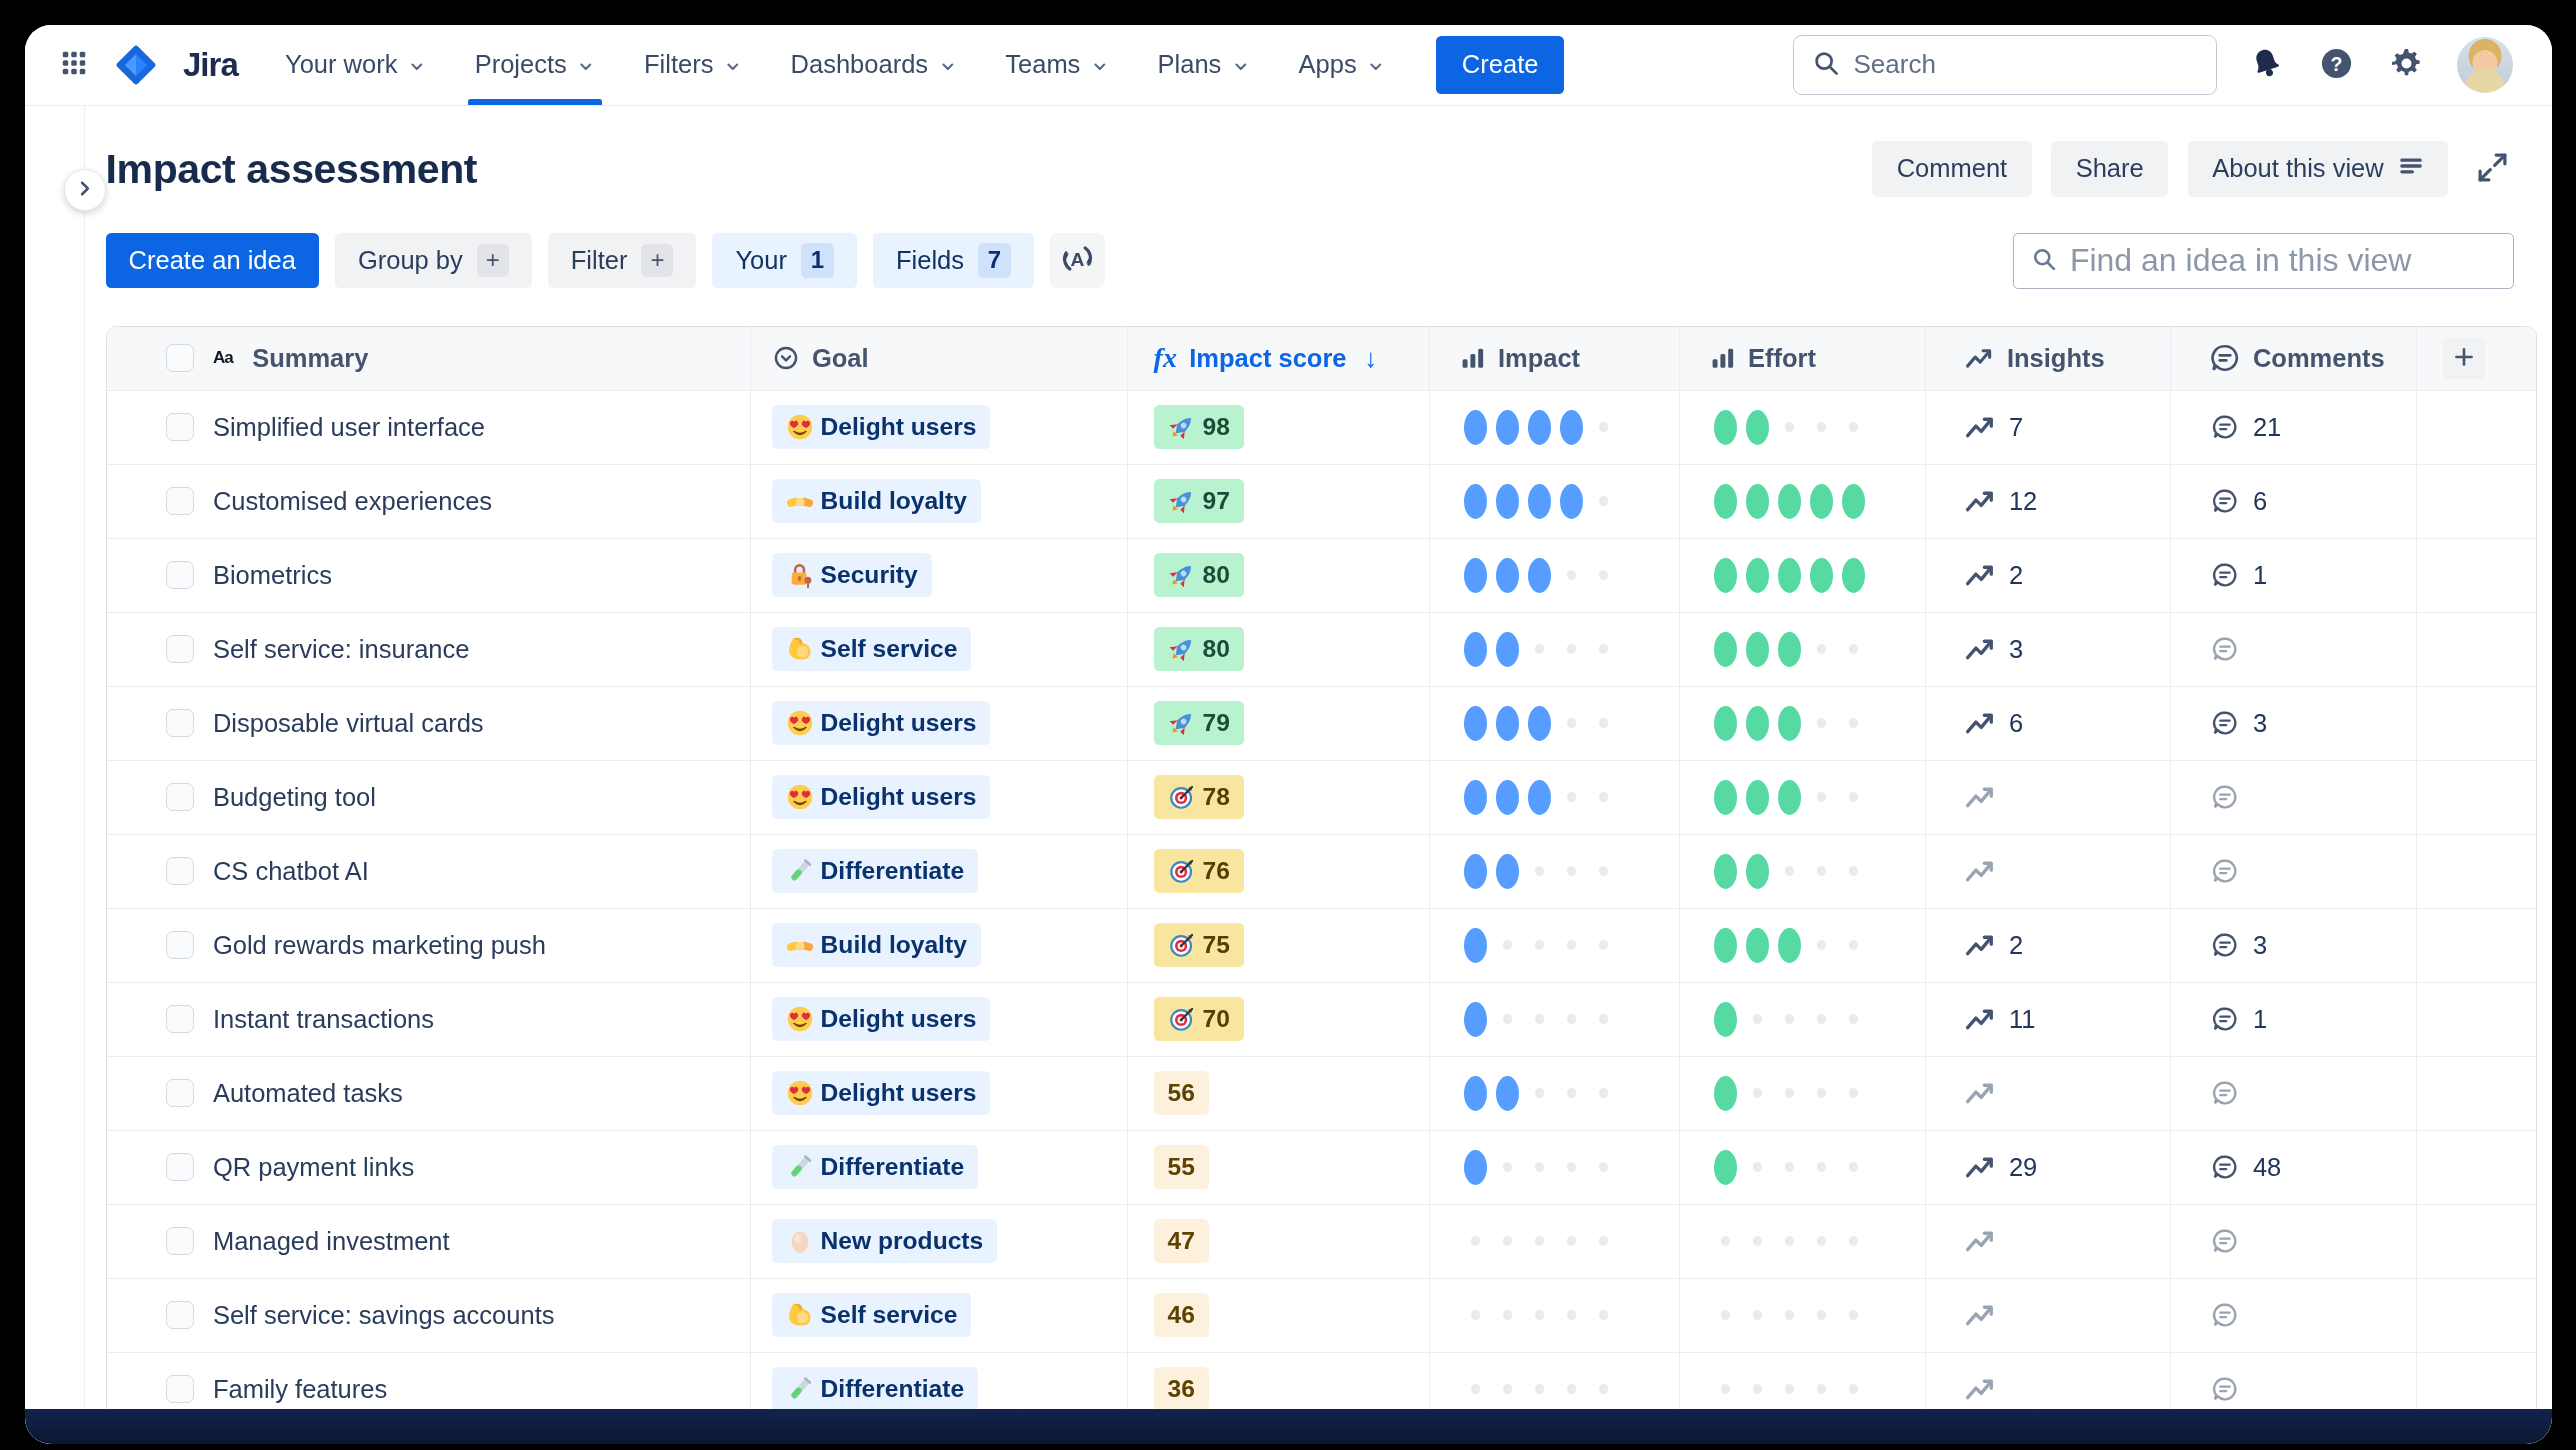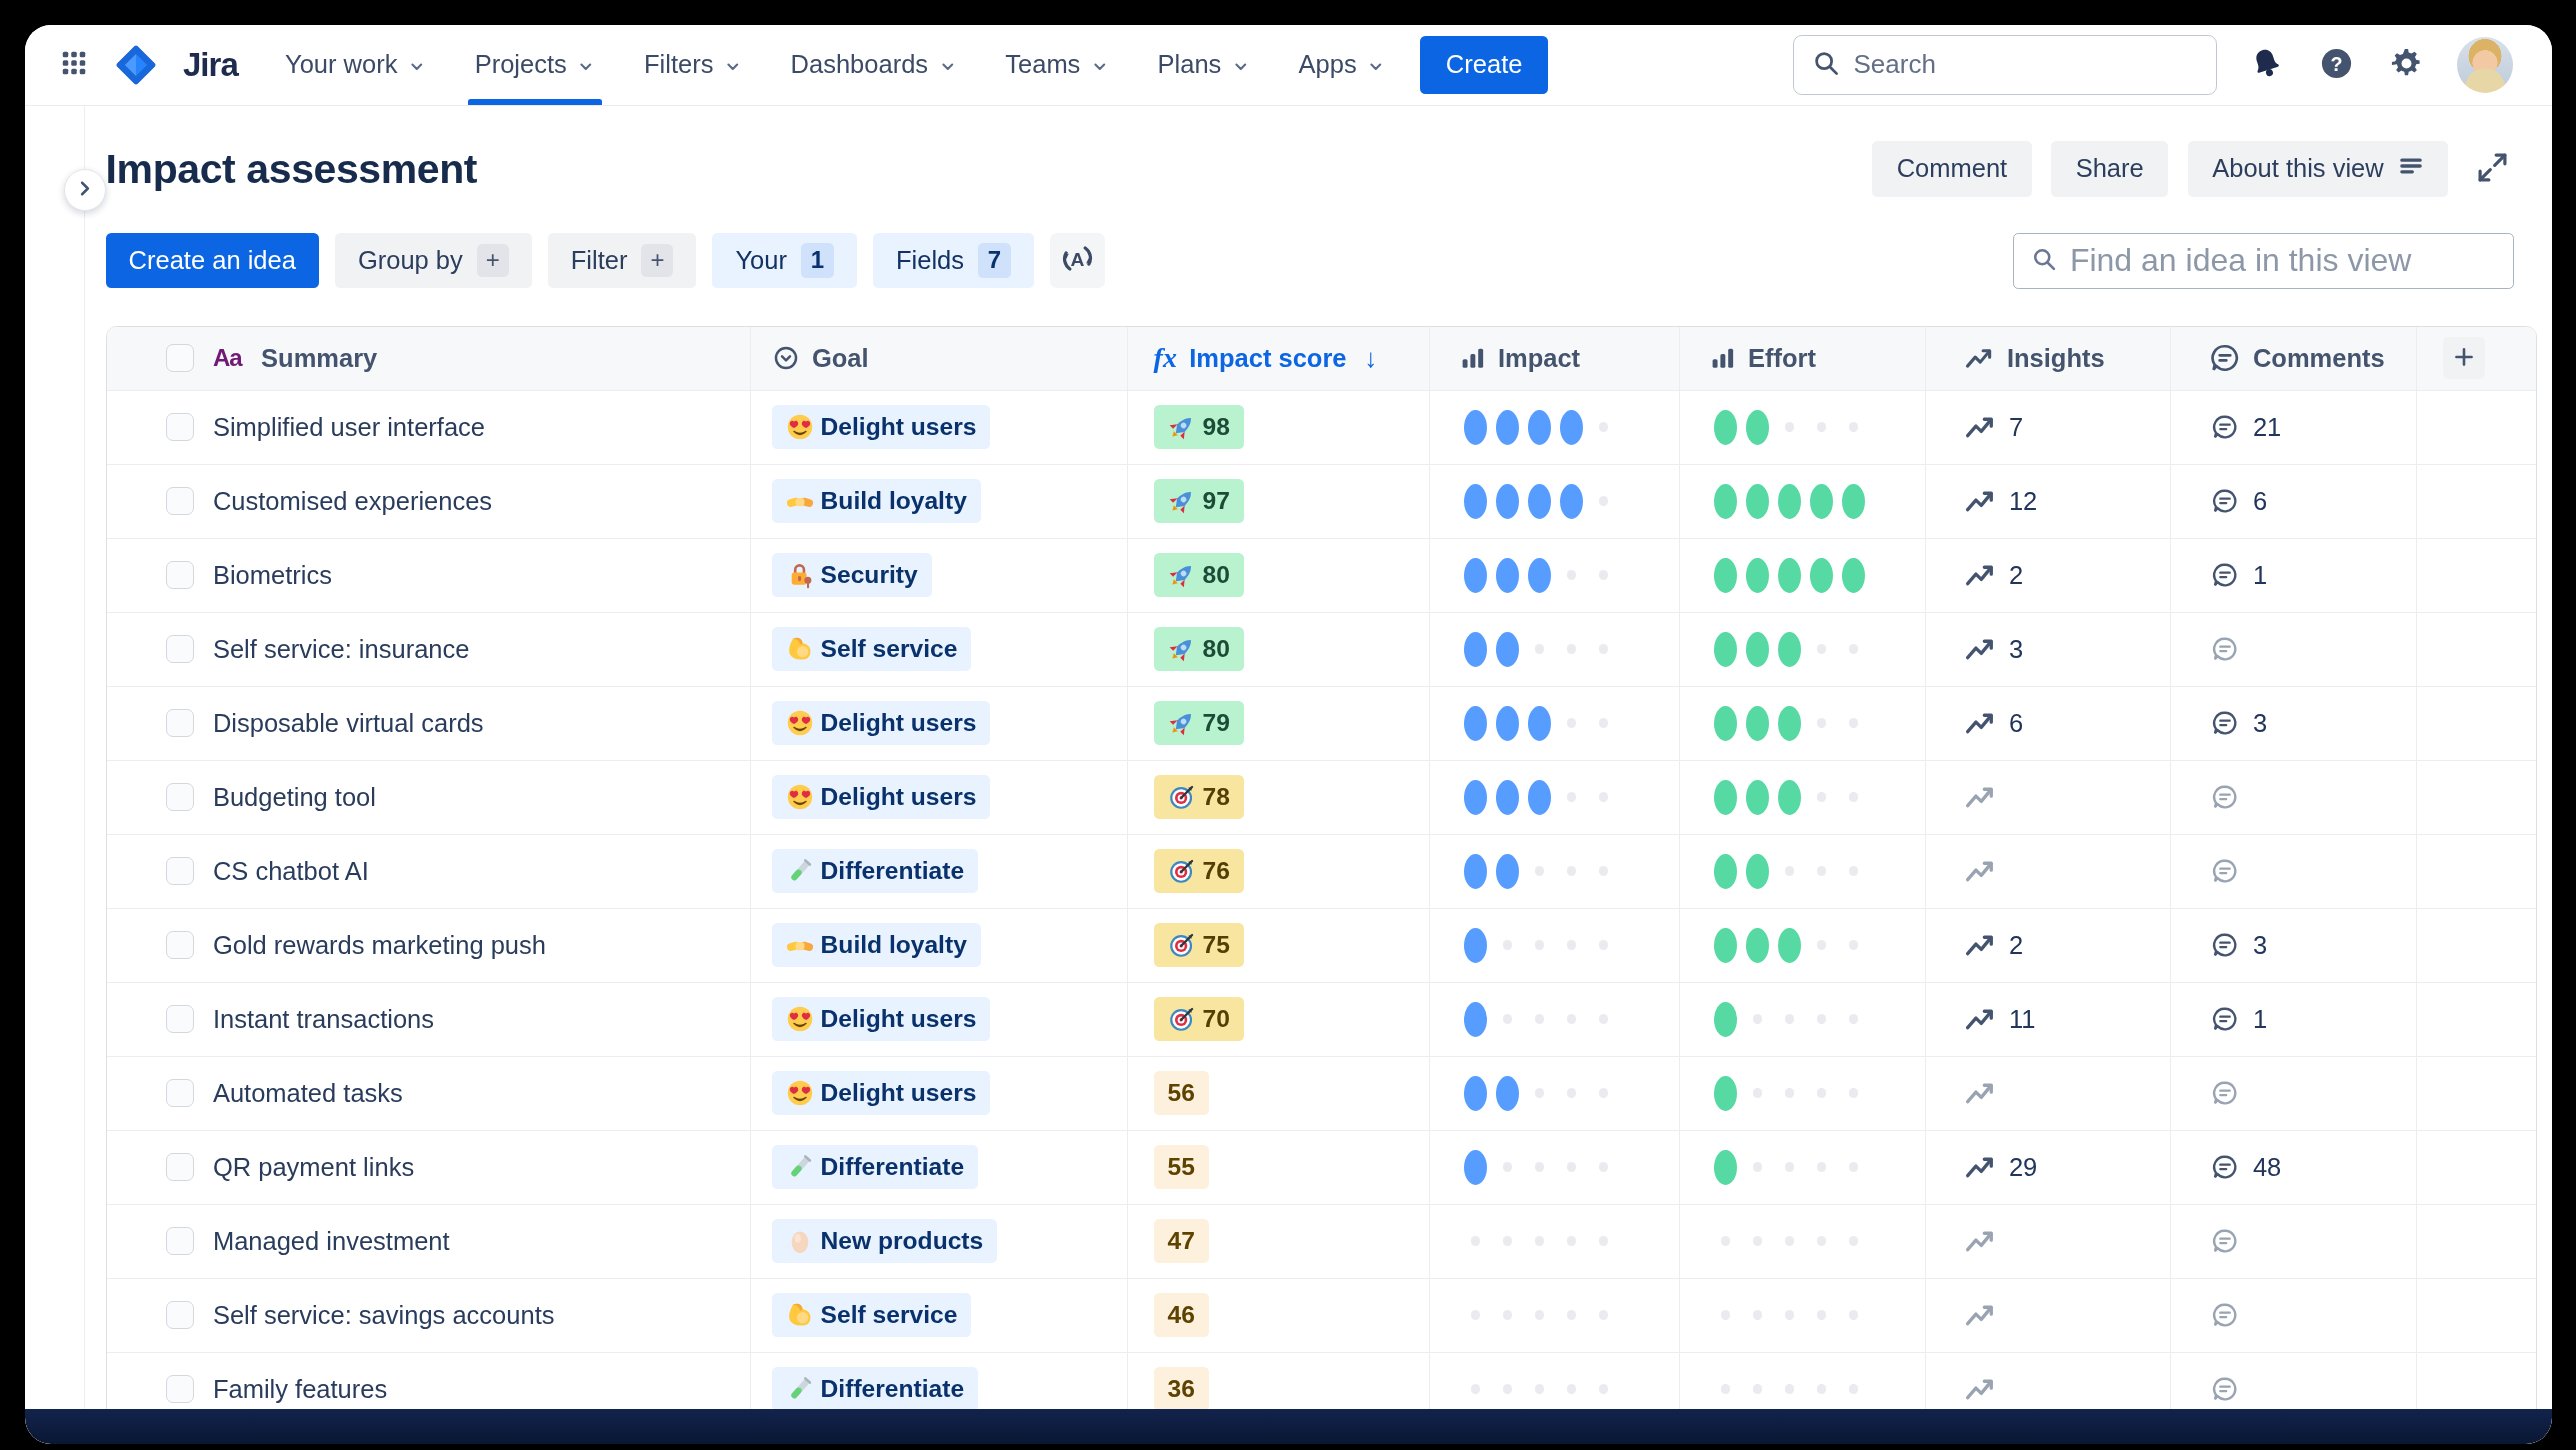--- a/index.html
+++ b/index.html
@@ -9,21 +9,21 @@
   
   .nav{position:absolute;left:0;top:0;width:100%;height:81px;display:flex;align-items:center;padding:0 39px 0 30px;border-bottom:1.8px solid #EBECF0;background:#fff;z-index:5}
   .appgrid{width:39px;height:39px;display:flex;align-items:center;justify-content:center;border-radius:7px}
   .logo{display:flex;align-items:center;gap:24px;margin:0 47px 0 19.3px}
   .logo .mark{width:46px;height:46px}
   .logo .word{font-size:33px;font-weight:bold;color:#1D2B4D;letter-spacing:-0.9px}
   .nav-items{display:flex;align-items:center;gap:49px;height:100%}
   .nav-item{position:relative;display:flex;align-items:center;gap:10.6px;font-size:25.5px;color:#3B4A67;font-weight:500;height:100%;cursor:pointer}
   .nav-item .chev{width:17.6px;height:17.6px;display:flex;margin-top:3.5px}
   .nav-item.active::after{content:"";position:absolute;left:-7px;right:-7px;bottom:0;height:5.3px;background:#0C66E4;border-radius:2.6px 2.6px 0 0}
-  .create-btn{margin-left:35px;background:#0C66E4;color:#fff;font-size:25.5px;font-weight:500;border:none;border-radius:5.3px;height:58px;padding:12px 26px;cursor:pointer}
+  .create-btn{margin-left:51px;background:#0C66E4;color:#fff;font-size:25.5px;font-weight:500;border:none;border-radius:5.3px;height:58px;padding:12px 26px;cursor:pointer}
   .nav-right{margin-left:auto;display:flex;align-items:center;gap:30px}
   .nav-search{display:flex;align-items:center;gap:12.3px;width:424px;height:60px;border:1.8px solid #C1C7D2;border-radius:8.8px;padding:0 17.6px;background:#fff}
   .nav-search svg{width:30px;height:30px;flex:none}
   .nav-search input{border:none;outline:none;font-size:26px;color:#172B4D;width:100%;font-family:inherit}
   .nav-search input::placeholder{color:#626F86}
   .nav-icon{width:40px;height:40px;display:flex;align-items:center;justify-content:center;cursor:pointer}
   .nav-icon svg{width:35px;height:35px}
   .avatar{width:56px;height:56px;border-radius:50%;cursor:pointer;background:
     radial-gradient(circle at 50% 92%, #e7d6a6 0 34%, transparent 35%),
     radial-gradient(circle at 50% 46%, #f2c9a2 0 30%, transparent 31%),
@@ -58,21 +58,21 @@
   .thead{display:grid;grid-template-columns:var(--cols);height:63px;background:#F7F8F9;border-radius:8.8px 8.8px 0 0}
   .trow{display:grid;grid-template-columns:var(--cols);height:74px;border-top:1.8px solid #ECEDF0;background:#fff}
   .cell{display:flex;align-items:center;border-right:1.8px solid #ECEDF0;overflow:hidden}
   .cell:last-child{border-right:none}
   .hcell{display:flex;align-items:center;gap:12.3px;font-size:25.5px;font-weight:bold;color:#44546F;border-right:1.8px solid #ECEDF0}
   .hcell:last-child{border-right:none}
   .hicon{display:flex;align-items:center;justify-content:center}
   .checkbox{width:28px;height:28px;border:1.8px solid #D3D7DE;border-radius:7px;background:#FAFBFC;flex:none}
   .c-summary{padding-left:59px;gap:19.3px}
   .sum-text{font-size:25.5px;color:#2A3C5C}
-  .aa{font-size:24px;font-weight:bold;color:#701a75;letter-spacing:-0.9px}
+  .aa{font-size:17px;font-weight:bold;color:#0f172a;letter-spacing:-0.9px}
   .fx-head{color:#0C66E4}
   .fx-glyph{font-family:"Liberation Serif",serif;font-style:italic;font-weight:bold;font-size:28px;color:#0C66E4}
   .sort-arrow{font-size:26px;color:#0C66E4;font-weight:bold;margin-left:5.3px}
   .chip{display:inline-flex;align-items:center;gap:7px;height:44px;border-radius:5.3px;padding:0 14px;font-size:24.6px;font-weight:bold;white-space:nowrap}
   .goal-chip{background:#E9F2FF;color:#09326C;margin-left:21px}
   .c-score .chip{margin-left:26px}
   .score-high{background:#B9F2CF;color:#1C4B37}
   .score-medium{background:#F8E6A0;color:#533F04}
   .score-low{background:#FDF0DC;color:#5E4200}
   .emoji{width:28px;height:28px;display:inline-flex;flex:none}

